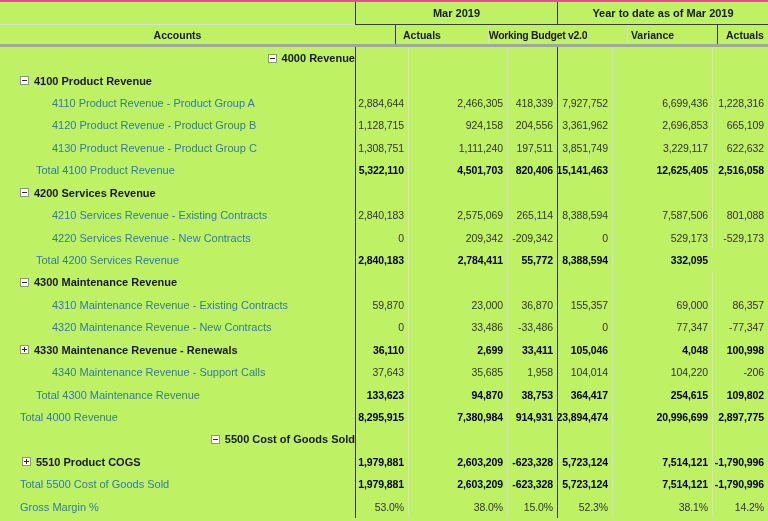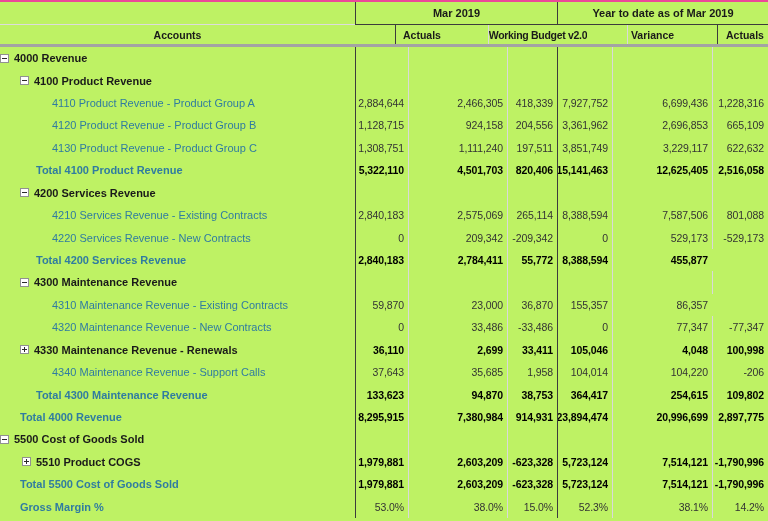--- a/index.html
+++ b/index.html
@@ -62,36 +62,36 @@
     display:flex; align-items:center; justify-content:flex-end;
     padding-right:4px;
     font-size:10.5px; letter-spacing:-0.1px;
     border-left:1px solid var(--light);
     color:#333;
     white-space:nowrap; overflow:hidden;
   }
   .val.v0, .val.v3 { border-left-color:var(--dark); }
 
   
-  .row.group.lvl0 .acct        { padding-left:0; }
+  .row.group.lvl0 .acct        { padding-left:0;justify-content:flex-end; }
   .row.group.lvl1 .acct        { padding-left:20px; }
   .row.account.lvl2 .acct      { padding-left:52px;text-align:right; }
   .row.account-bold.lvl2 .acct { padding-left:20px; }
   .row.account-bold.lvl1 .acct { padding-left:22px; }
   .row.total.lvl1 .acct        { padding-left:36px; }
   .row.total.lvl0 .acct,
   .row.percent.lvl0 .acct      { padding-left:20px; }
 
   
   .acct-label { }
   .row.group .acct-label        { color:#1a1a1a; font-weight:bold; }
   .row.account .acct-label      { color:var(--link); }
   .row.account-bold .acct-label { color:#1a1a1a; font-weight:bold; }
   .row.total .acct-label,
-  .row.percent .acct-label      { color:var(--link); font-weight:bold; }
+  .row.percent .acct-label      { color:var(--link); font-weight:normal; }
 
   
   .row.total .val,
   .row.account-bold .val { color:#000; font-weight:bold; }
 
   
   .tree-icon {
     position:relative;
     width:9px; height:9px;
     border:1px solid #919191;
@@ -251,21 +251,21 @@
 
   <div class="row total lvl1">
     <div class="acct">
 
       <span class="acct-label">Total 4200 Services Revenue</span>
     </div>
     <div class="val v0">2,840,183</div>
     <div class="val v1">2,784,411</div>
     <div class="val v2">55,772</div>
     <div class="val v3">8,388,594</div>
-    <div class="val v5">455,877</div>
+    <div class="val v5">332,095</div>
   </div>
 
   <div class="row group lvl1">
     <div class="acct">
       <span class="tree-icon minus"></span>
       <span class="acct-label">4300 Maintenance Revenue</span>
     </div>
     <div class="val v0"></div>
     <div class="val v1"></div>
     <div class="val v2"></div>
@@ -276,20 +276,21 @@
 
   <div class="row account lvl2">
     <div class="acct">
 
       <span class="acct-label">4310 Maintenance Revenue - Existing Contracts</span>
     </div>
     <div class="val v0">59,870</div>
     <div class="val v1">23,000</div>
     <div class="val v2">36,870</div>
     <div class="val v3">155,357</div>
+    <div class="val v4">69,000</div>
     <div class="val v5">86,357</div>
   </div>
 
   <div class="row account lvl2">
     <div class="acct">
 
       <span class="acct-label">4320 Maintenance Revenue - New Contracts</span>
     </div>
     <div class="val v0">0</div>
     <div class="val v1">33,486</div>

